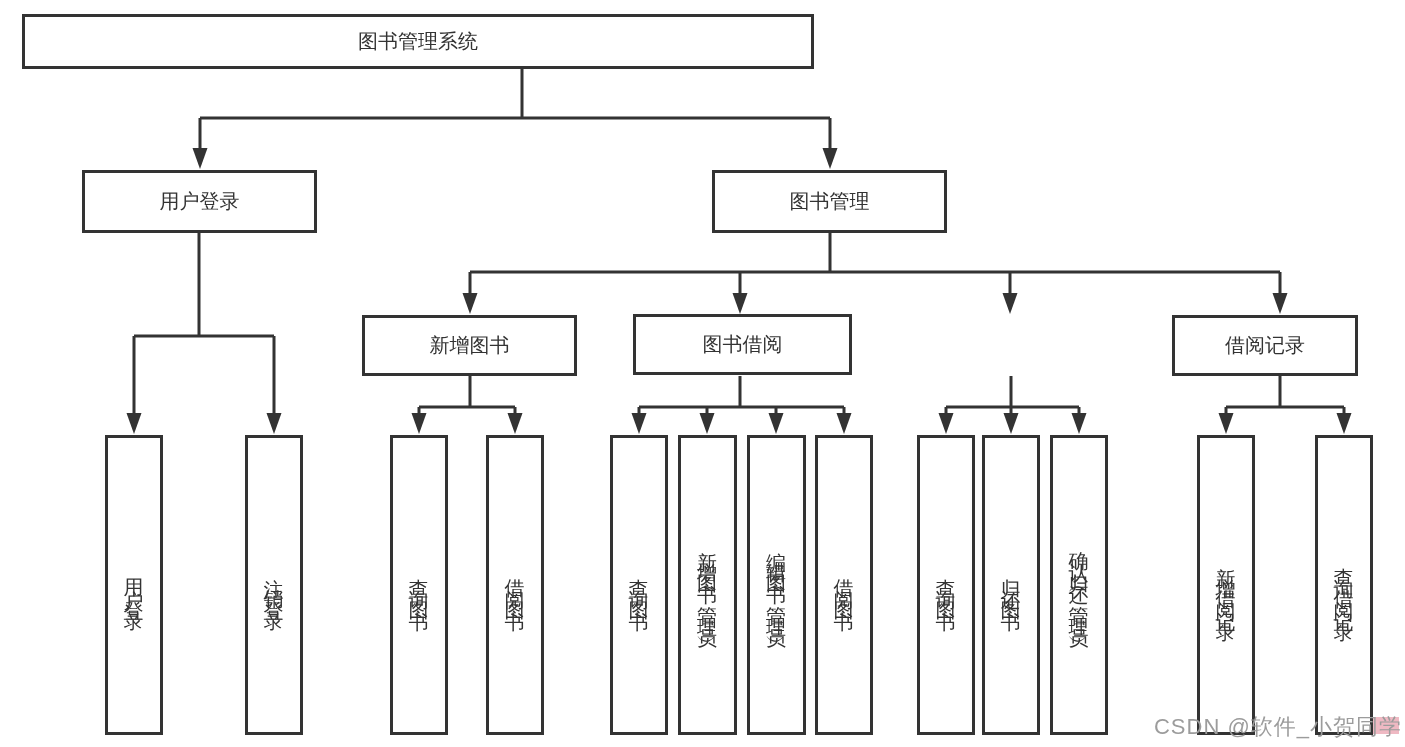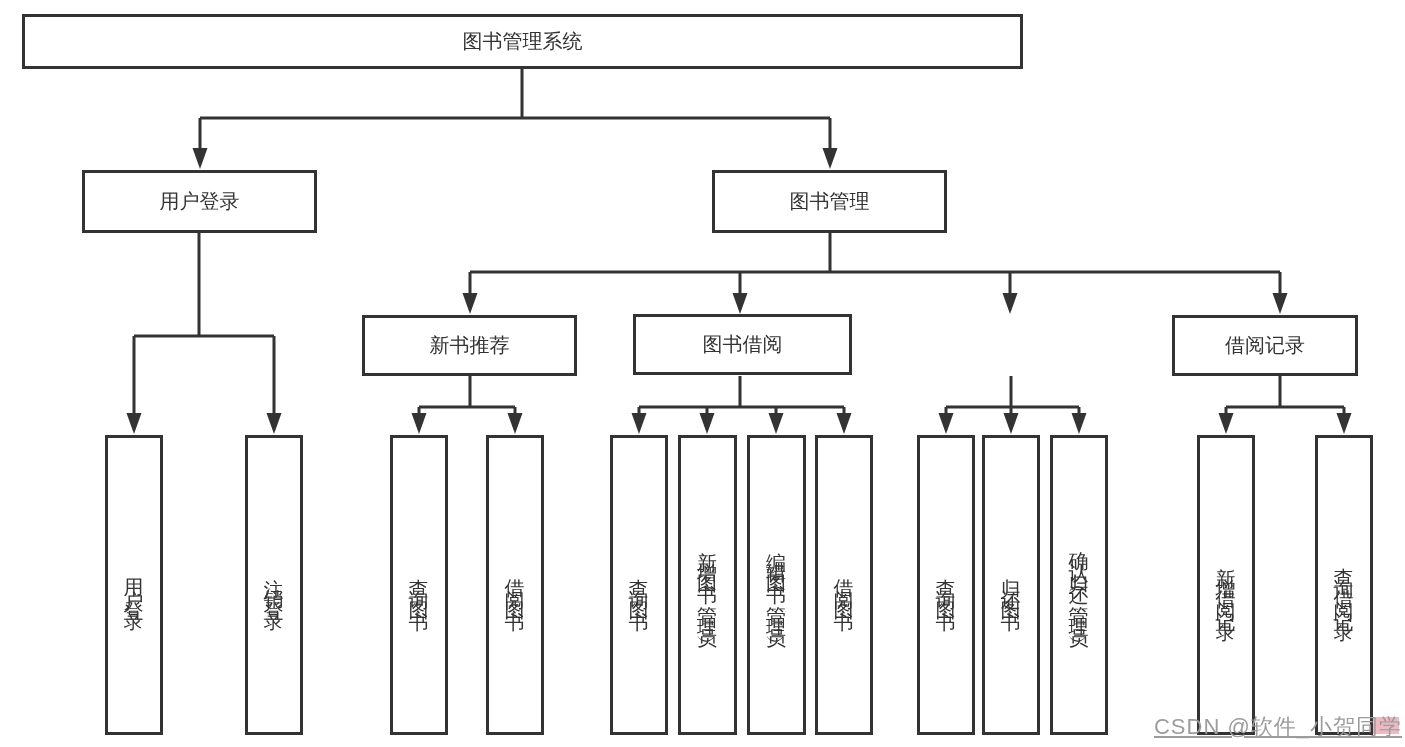--- a/index.html
+++ b/index.html
@@ -43,21 +43,20 @@
     letter-spacing:11px;
     line-height:1;
   }
   .watermark{
     position:absolute;
     right:3px;bottom:5px;
     font-size:22px;
     color:var(--wm);
     letter-spacing:1px;
     white-space:nowrap;
-    text-decoration:underline;
   }
   .wm-accent{
     position:absolute;
     right:6px;bottom:13px;
     width:26px;height:17px;
     background:var(--wm-accent);
     z-index:0;
   }
   .wm-text{position:relative;z-index:1;}
 </style>
@@ -99,33 +98,33 @@
       <polygon points="768.5,413 783.5,413 776,434"></polygon>
       <polygon points="836.5,413 851.5,413 844,434"></polygon>
       <polygon points="938.5,413 953.5,413 946,434"></polygon>
       <polygon points="1003.5,413 1018.5,413 1011,434"></polygon>
       <polygon points="1071.5,413 1086.5,413 1079,434"></polygon>
       <polygon points="1218.5,413 1233.5,413 1226,434"></polygon>
       <polygon points="1336.5,413 1351.5,413 1344,434"></polygon>
     </g>
   </svg>
 
-  <div class="node" style="left:22px;top:14px;width:1001px;height:55px;">
+  <div class="node" style="left:22px;top:14px;width:792px;height:55px;">
     <span>图书管理系统</span>
   </div>
 
   <div class="node" style="left:82px;top:170px;width:235px;height:63px;">
     <span>用户登录</span>
   </div>
   <div class="node" style="left:712px;top:170px;width:235px;height:63px;">
     <span>图书管理</span>
   </div>
 
   <div class="node" style="left:362px;top:315px;width:215px;height:61px;">
-    <span>新书推荐</span>
+    <span>新增图书</span>
   </div>
   <div class="node" style="left:633px;top:314px;width:219px;height:61px;">
     <span>图书借阅</span>
   </div>
   <div class="node" style="left:1172px;top:315px;width:186px;height:61px;">
     <span>借阅记录</span>
   </div>
 
   <div class="vnode" style="left:105px;top:435px;width:58px;height:300px;">
     <span class="vlabel">用户登录</span>

